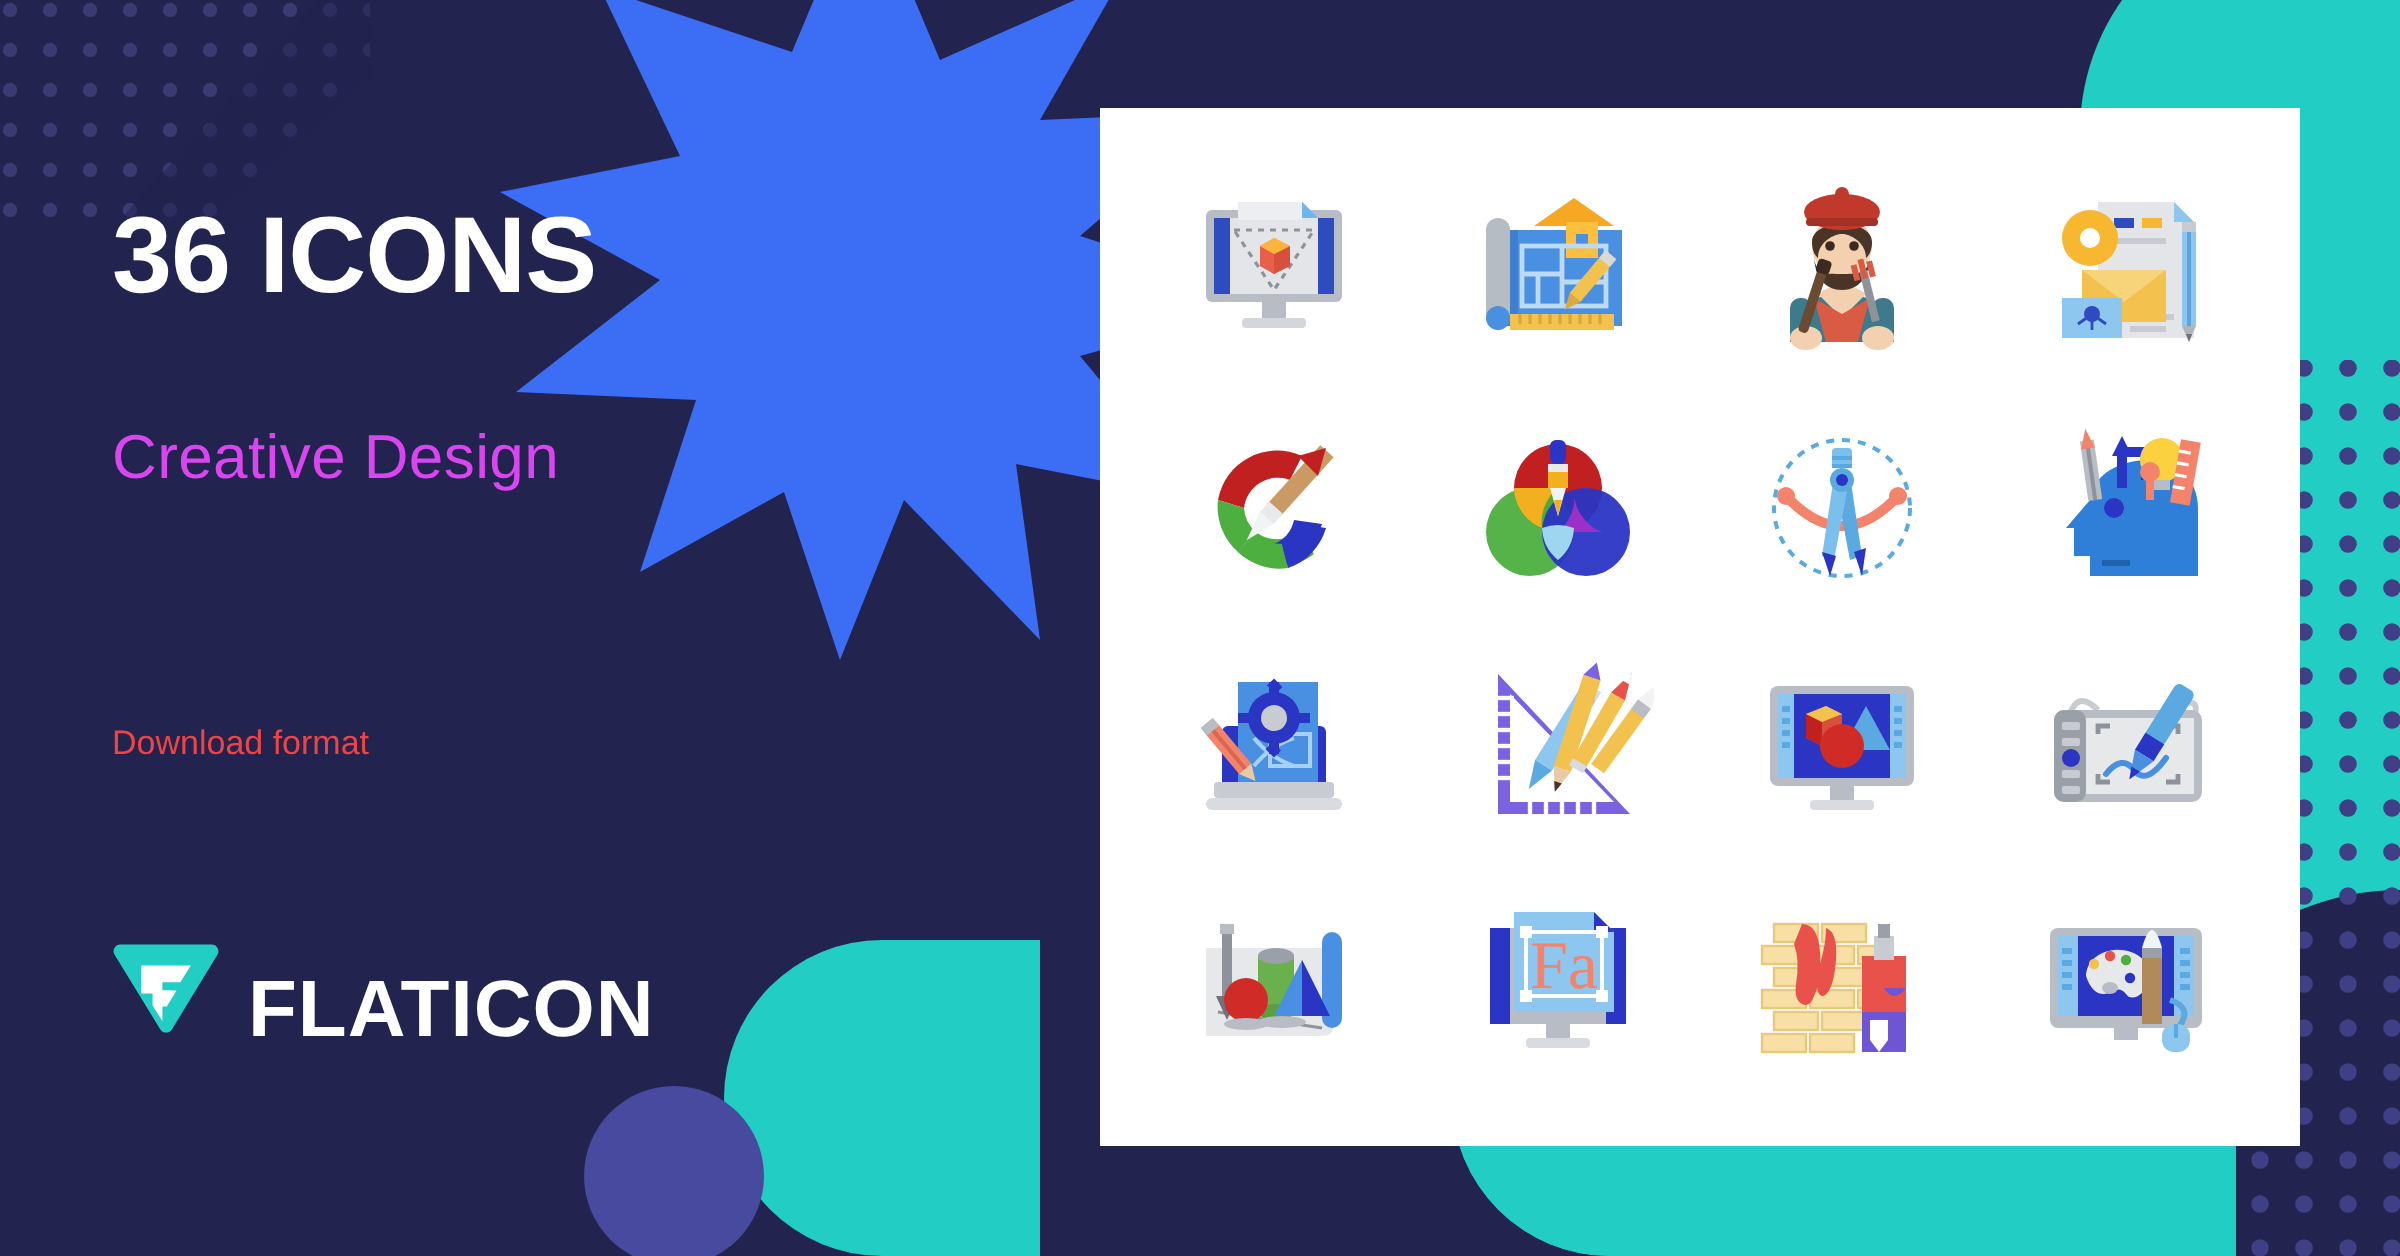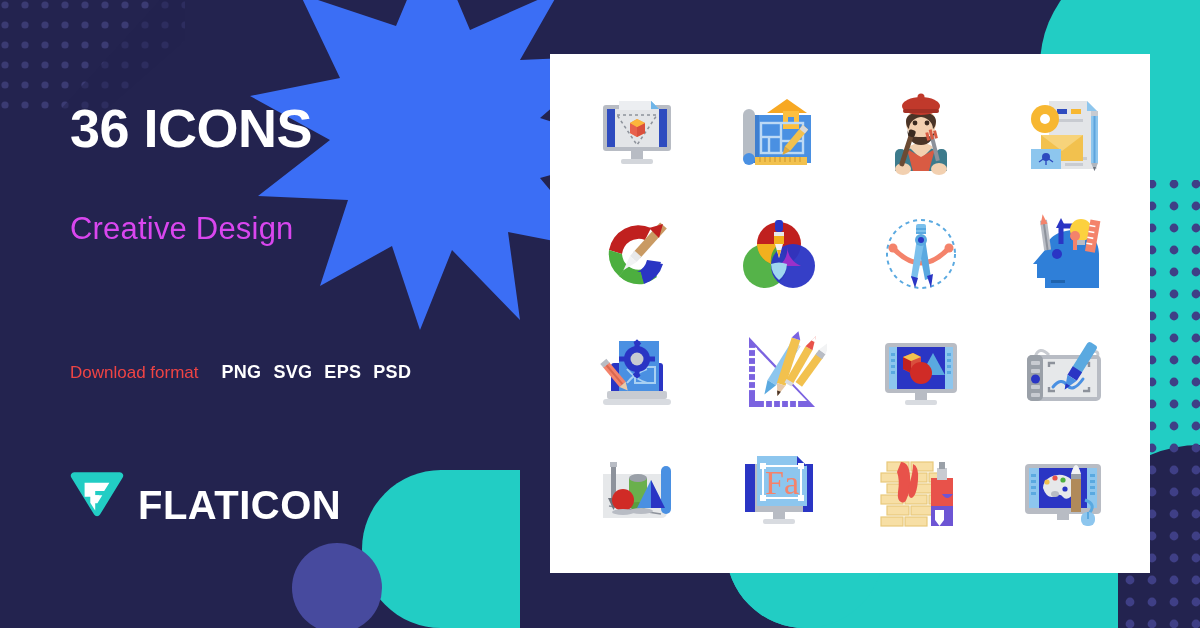--- a/index.html
+++ b/index.html
@@ -7,21 +7,21 @@
   body {
     font-family:"Liberation Sans", sans-serif;
     background:#23234f;
     position:relative;
   }
   #stage { position:absolute; inset:0; width:1200px; height:628px; overflow:hidden; }
 
   .layer { position:absolute; inset:0; }
 
   
-  .left-col { position:absolute; left:70px; top:0; width:470px; height:628px; z-index:40; }
+  .left-col { position:absolute; left:56px; top:0; width:470px; height:628px; z-index:40; }
   .title {
     position:absolute; top:101px; left:0;
     font-size:54px; font-weight:700; color:#ffffff;
     letter-spacing:-0.5px; line-height:1;
   }
   .subtitle {
     position:absolute; top:213px; left:0;
     font-size:31px; font-weight:400; color:#d946ef;
     letter-spacing:0.2px; line-height:1;
   }
@@ -107,26 +107,20 @@
 
     <path d="M1200,628 L1060,628 A140,140 0 0 0 1200,488 Z" fill="#23234f" opacity="0"></path>
   </svg>
 
   <div class="left-col">
     <div class="title">36 ICONS</div>
     <div class="subtitle">Creative Design</div>
 
     <div class="dl-row">
       <span class="dl-label">Download format</span>
-      <span class="dl-formats">
-        <span class="dl-fmt">PNG</span>
-        <span class="dl-fmt">SVG</span>
-        <span class="dl-fmt">EPS</span>
-        <span class="dl-fmt">PSD</span>
-      </span>
     </div>
 
     <div class="logo">
       <svg class="logo-mark" viewBox="0 0 54 50">
         <path d="M4.2 3.2 h45.6 a3.4 3.4 0 0 1 2.9 5.2 L30.0 45.6 a3.4 3.4 0 0 1 -5.9 0 L1.3 8.4 A3.4 3.4 0 0 1 4.2 3.2 Z" fill="#22cdc4"></path>
         <path d="M14.6 13.8 h24.8 l-5.2 8.3 h-9.0 v4.2 h7.1 l-4.9 7.9 h-2.2 v7.4 l-4.9 -7.9 v-6.0 h-5.7 Z" fill="#ffffff"></path>
         <path d="M21.0 26.3 h8.2 l-4.2 6.9 h-4.0 Z" fill="#ffffff"></path>
       </svg>
       <span class="logo-word">FLATICON</span>
     </div>

